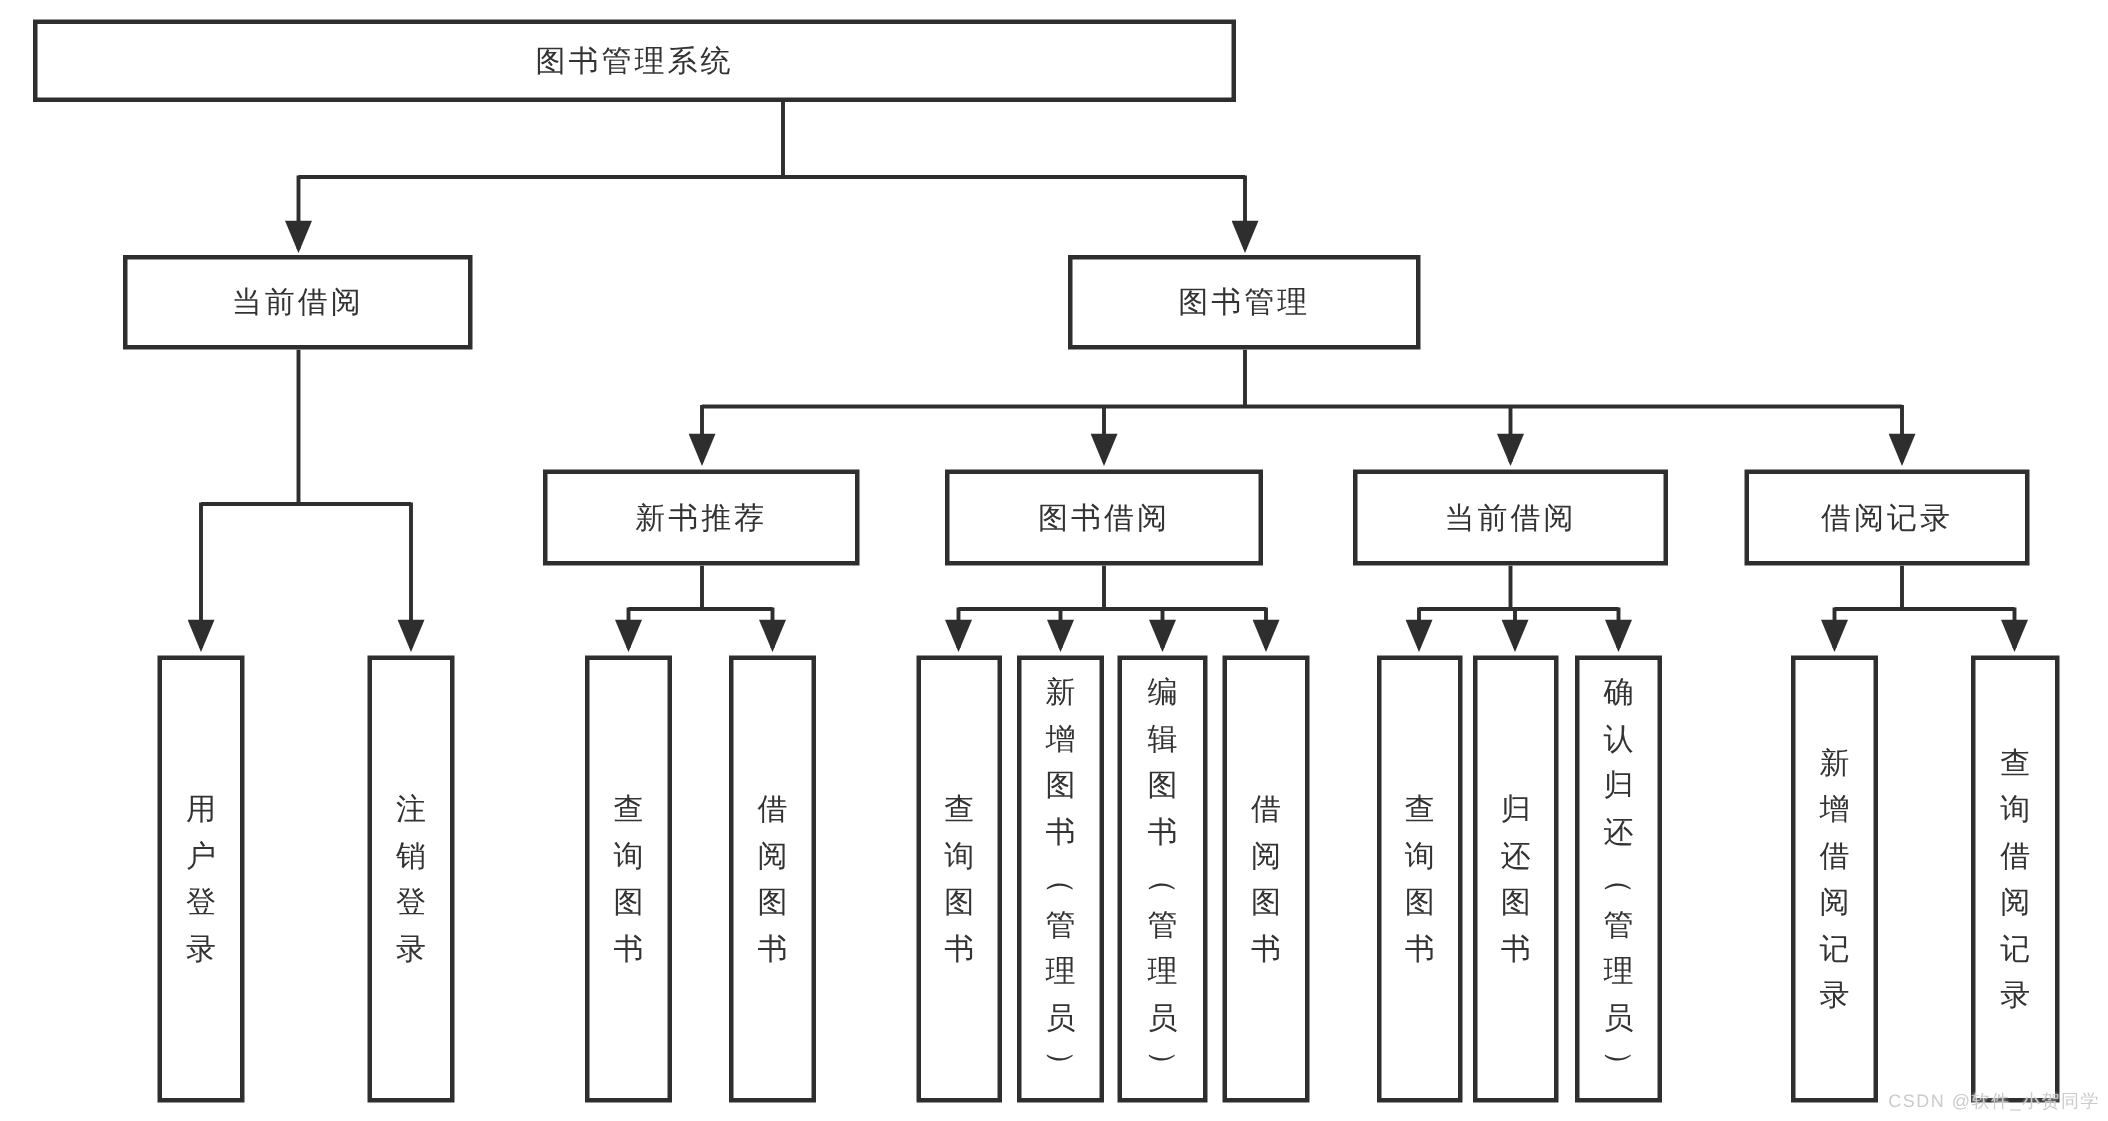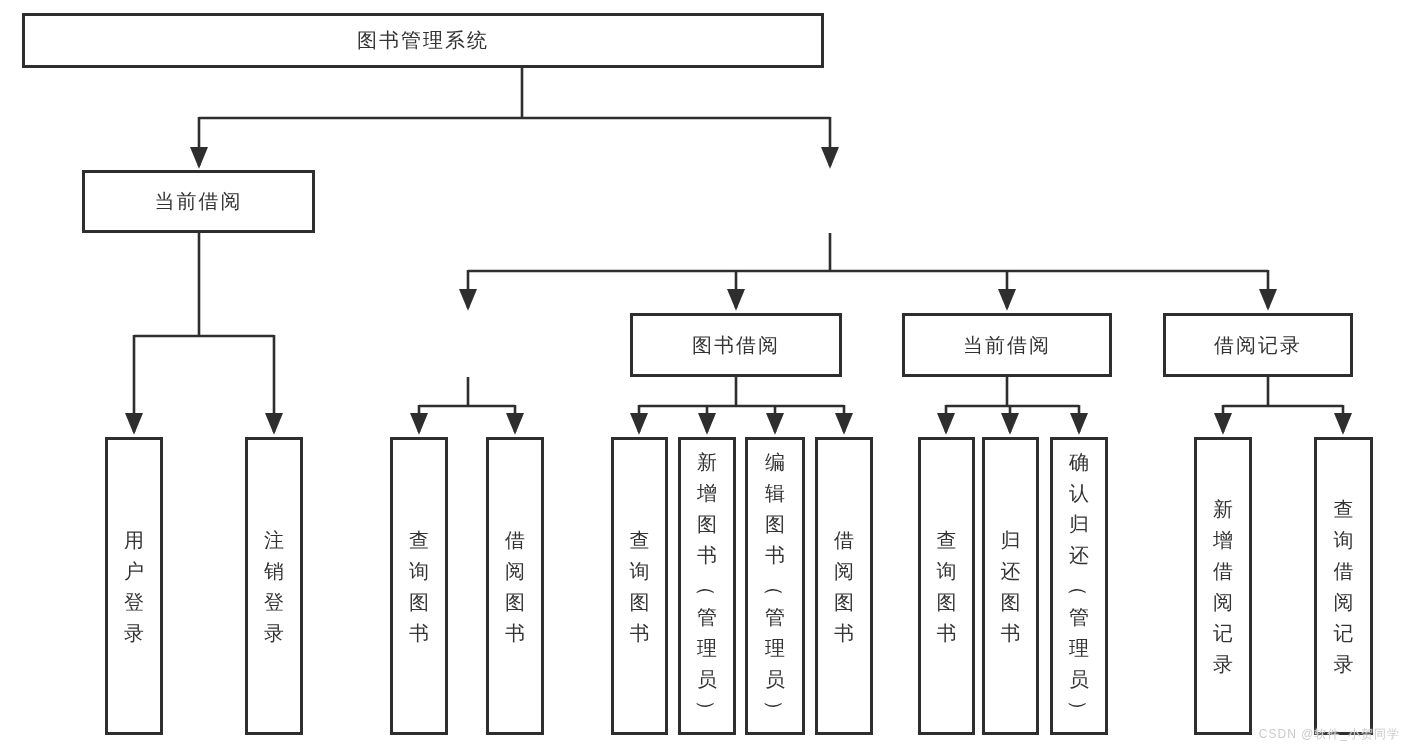--- a/index.html
+++ b/index.html
@@ -85,21 +85,27 @@
     <line x1="1343" y1="405" x2="1343" y2="432" marker-end="url(#arrow)"></line>
   </svg>
 
   <div class="node" style="left:22px;top:13px;width:802px;height:55px;">
     <span>图书管理系统</span>
   </div>
 
   <div class="node" style="left:82px;top:170px;width:233px;height:63px;">
     <span>当前借阅</span>
   </div>
-
+  <div class="node" style="left:712px;top:170px;width:235px;height:63px;">
+    <span>图书管理</span>
+  </div>
+
+  <div class="node" style="left:362px;top:313px;width:211px;height:64px;">
+    <span>新书推荐</span>
+  </div>
   <div class="node" style="left:902px;top:313px;width:210px;height:64px;">
     <span>当前借阅</span>
   </div>
   <div class="node" style="left:630px;top:313px;width:212px;height:64px;">
     <span>图书借阅</span>
   </div>
   <div class="node" style="left:1163px;top:313px;width:190px;height:64px;">
     <span>借阅记录</span>
   </div>
 

